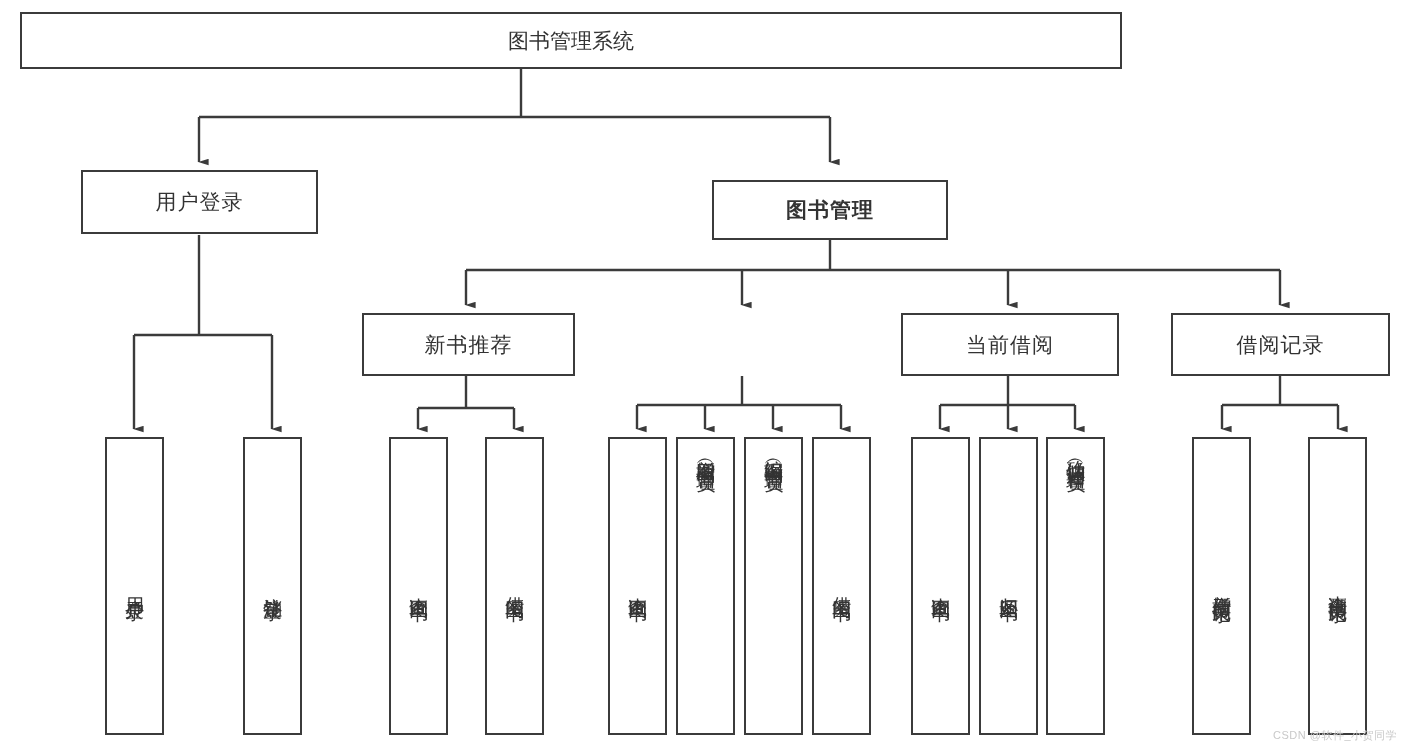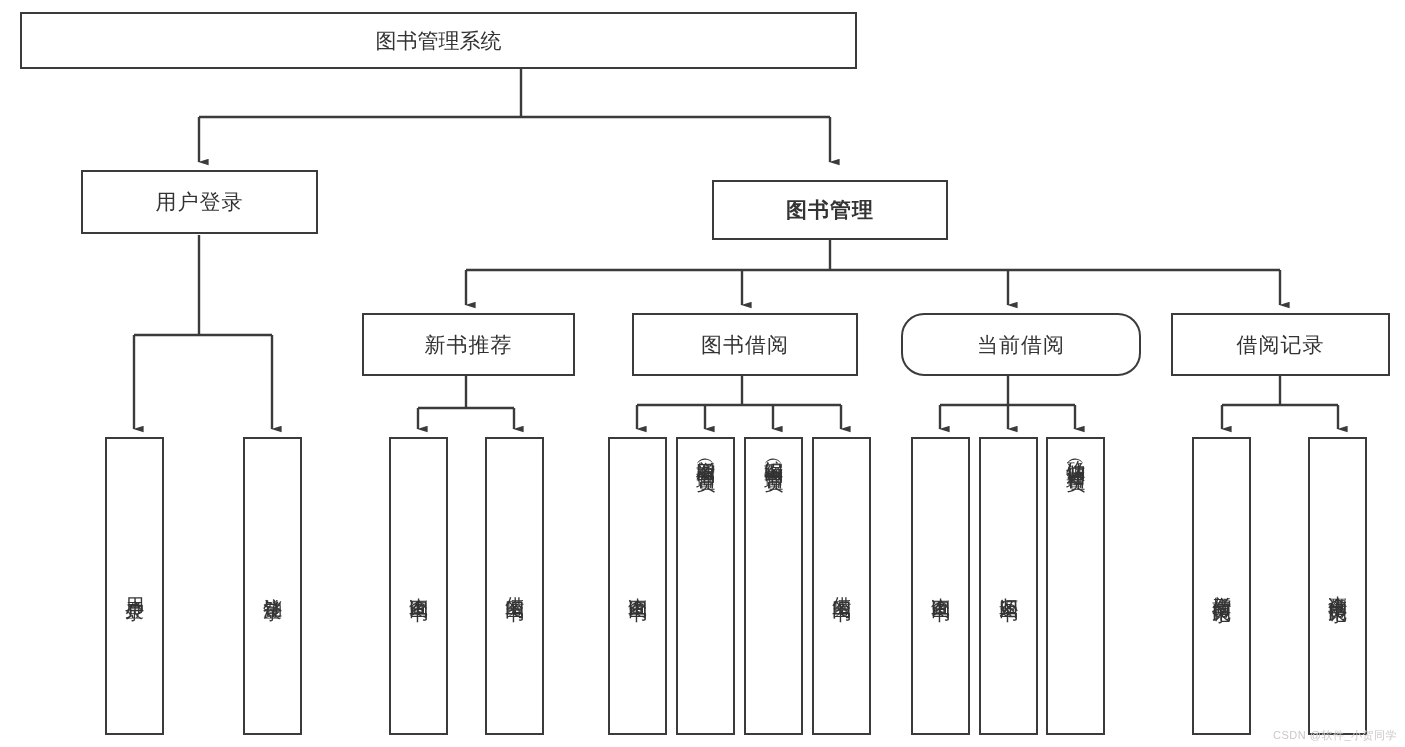--- a/index.html
+++ b/index.html
@@ -65,38 +65,35 @@
       <path d="M1008,405 L1008,429" marker-end="url(#arw)"></path>
       <path d="M1075,405 L1075,429" marker-end="url(#arw)"></path>
 
       <path d="M1280,376 L1280,405"></path>
       <path d="M1222,405 L1338,405"></path>
       <path d="M1222,405 L1222,429" marker-end="url(#arw)"></path>
       <path d="M1338,405 L1338,429" marker-end="url(#arw)"></path>
     </g>
   </svg>
 
-  <div class="node root" style="left:20px;top:12px;width:837px;height:57px;">
+  <div class="node root" style="left:20px;top:12px;width:1102px;height:57px;">
     <span>图书管理系统</span>
   </div>
 
   <div class="node h" style="left:81px;top:170px;width:237px;height:64px;">
     <span>用户登录</span>
   </div>
   <div class="node h" style="left:712px;top:180px;width:236px;height:60px;font-weight:bold;">
     <span>图书管理</span>
   </div>
 
   <div class="node h" style="left:362px;top:313px;width:213px;height:63px;font-family:Liberation Mono, monospace;">
     <span>新书推荐</span>
   </div>
-  <div class="node h" style="left:632px;top:313px;width:226px;height:63px;">
-    <span>图书借阅</span>
-  </div>
-  <div class="node h" style="left:901px;top:313px;width:240px;height:63px;border-radius:23px;">
+  <div class="node h" style="left:901px;top:313px;width:218px;height:63px;">
     <span>当前借阅</span>
   </div>
   <div class="node h" style="left:1171px;top:313px;width:219px;height:63px;">
     <span>借阅记录</span>
   </div>
 
   <div class="node v" style="left:105px;top:437px;width:59px;height:298px;">
     <span class="vtxt">用户登录</span>
   </div>
   <div class="node v" style="left:243px;top:437px;width:59px;height:298px;">

